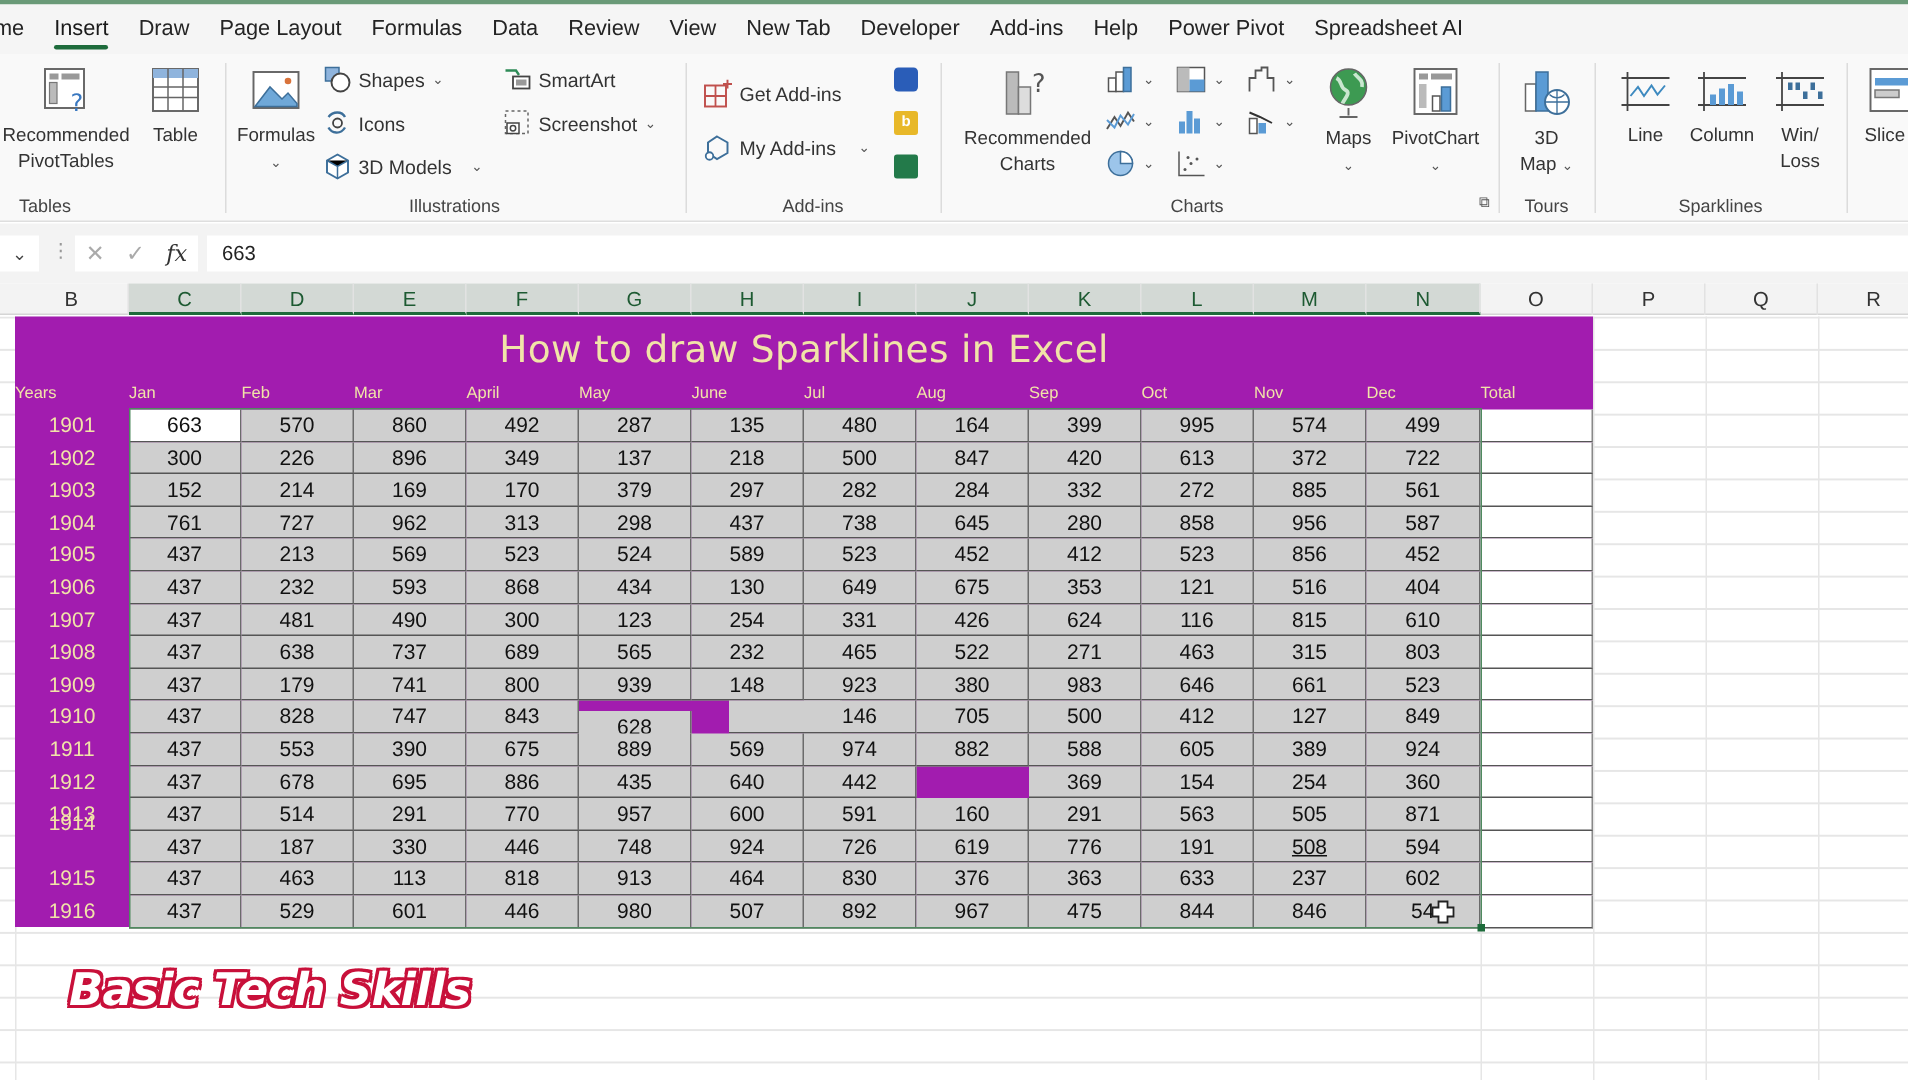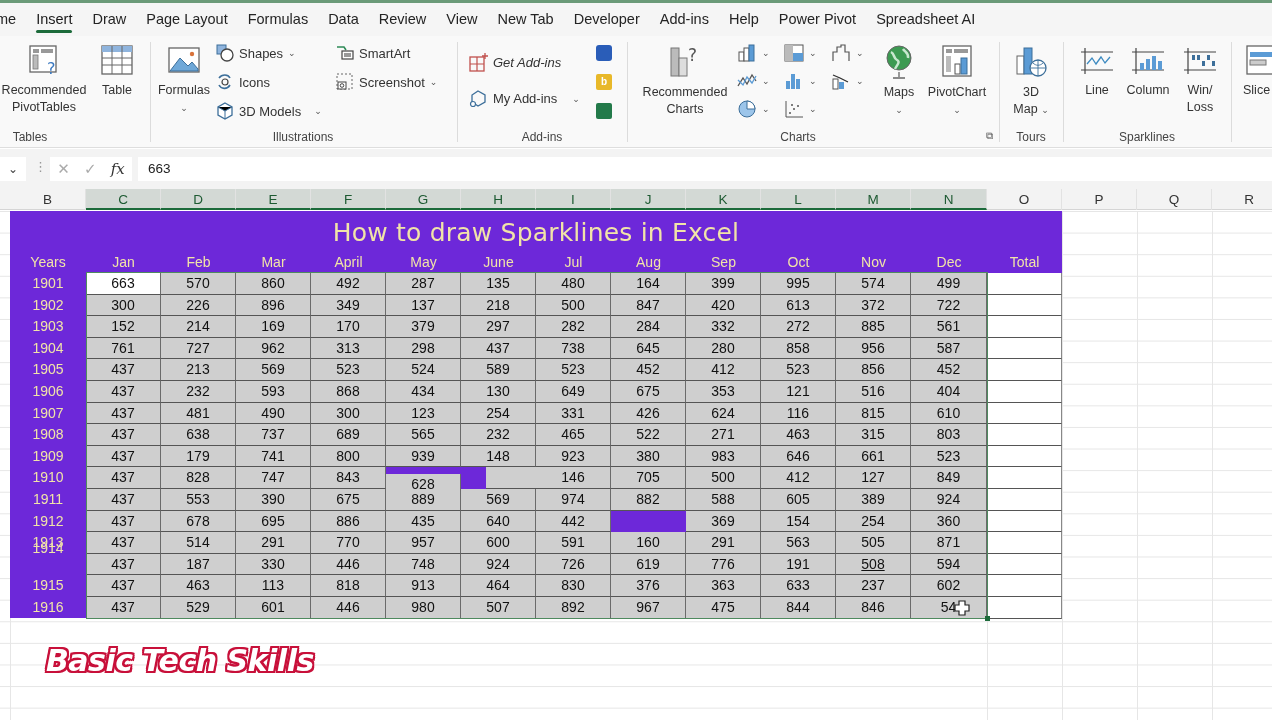--- a/index.html
+++ b/index.html
@@ -30,24 +30,24 @@
 
   .colhdr { position: absolute; top: 189px; left: 0; width: 1272px; height: 21px; background: #f3f3f3; border-bottom: 1px solid #d5d5d5; }
   .colhdr .ch { position: absolute; top: 0; height: 21px; line-height: 21px; text-align: center; font-size: 13.5px; color: #333; border-right: 1px solid #e2e2e2; }
   .colhdr .ch.sel { background: #d3d9d5; color: #1d5a32; border-bottom: 2px solid #1d6b3b; }
 
   .grid { position: absolute; top: 211px; left: 0; width: 1272px; height: 509px; background-color: #fff;
     background-image: linear-gradient(#e6e6e6 1px, transparent 1px);
     background-size: 100% 21.6px; }
   .vline { position: absolute; top: 211px; width: 1px; height: 509px; background: #e6e6e6; }
 
-  .sheet { position: absolute; left: 10px; top: 211px; width: 1052px; height: 407px; background: #6d28d9; }
+  .sheet { position: absolute; left: 10px; top: 211px; width: 1052px; height: 407px; background: #a21caf; }
   .title { position: absolute; left: 0; top: 0; width: 1052px; height: 41px; line-height: 44px; text-align: center; color: #f1e4a8; font-size: 25px; font-family: "DejaVu Sans", sans-serif; letter-spacing: 0.2px; }
   .hdrrow { position: absolute; left: 0; top: 41px; height: 21px; width: 1052px; }
-  .hdrrow span { position: absolute; top: 0; height: 21px; line-height: 21px; text-align: center; color: #f1e4a8; font-size: 14px; }
+  .hdrrow span { position: absolute; top: 0; height: 21px; line-height: 21px; color: #f1e4a8; font-size: 11px; }
   .yearcell { position: absolute; left: 0; width: 76px; text-align: center; color: #f1e4a8; font-size: 14px; }
   .dcell { position: absolute; text-align: center; background: #cfcfcf; color: #111; font-size: 14px; border-right: 1px solid #6b6b6b; border-bottom: 1px solid #555; }
   .dcell.active { background: #fff; }
   .tcell { position: absolute; background: #fff; border-bottom: 1px solid #555; border-right: 1px solid #888; }
   .selbox { position: absolute; left: 86px; top: 272px; width: 902px; height: 347px; border: 1px solid #4f8a5f; pointer-events: none; }
   .fillhandle { position: absolute; left: 985px; top: 616px; width: 5px; height: 5px; background: #1d6b3b; }
   .cursor { position: absolute; left: 954px; top: 600px; width: 16px; height: 16px; }
 
   .watermark { position: absolute; left: 46px; top: 643px; font-size: 30px; font-weight: bold; font-style: italic; color: #fff; font-family: "DejaVu Sans", sans-serif; letter-spacing: -0.5px;
     text-shadow: -2px -2px 0 #c8103a, 2px -2px 0 #c8103a, -2px 2px 0 #c8103a, 2px 2px 0 #c8103a, 0 2px 0 #c8103a, 0 -2px 0 #c8103a, 2px 0 0 #c8103a, -2px 0 0 #c8103a; }
@@ -148,21 +148,21 @@
           <circle cx="6" cy="12.5" r="1.8" fill="none" stroke="#444"></circle>
         </svg>
       <span>Screenshot</span>
         <span class="chev">⌄</span>
     </div>
     <div class="glabel">Illustrations</div>
   </div>
   <div class="sep" style="left:457px;"></div>
 
   <div class="group" style="left:457px;width:170px;">
-    <div class="smallbtn" style="left:12px;top:17px;font-style:italic;">
+    <div class="smallbtn" style="left:12px;top:17px;">
       <svg width="19" height="19" viewBox="0 0 19 19">
           <rect x="1" y="4" width="14" height="14" fill="none" stroke="#c0504d" stroke-width="1.3"></rect>
           <path d="M1 11H15M8 4V18" stroke="#c0504d" stroke-width="1.2"></path>
           <path d="M16 0V6M13 3H19" stroke="#c0504d" stroke-width="1.3"></path>
         </svg>
       <span>Get Add-ins</span>
     </div>
     <div class="smallbtn" style="left:12px;top:53px;">
       <svg width="19" height="19" viewBox="0 0 19 19">
           <path d="M9 2L16 6V13L9 17L3 13V6Z" fill="none" stroke="#3d6f9a" stroke-width="1.3"></path>

